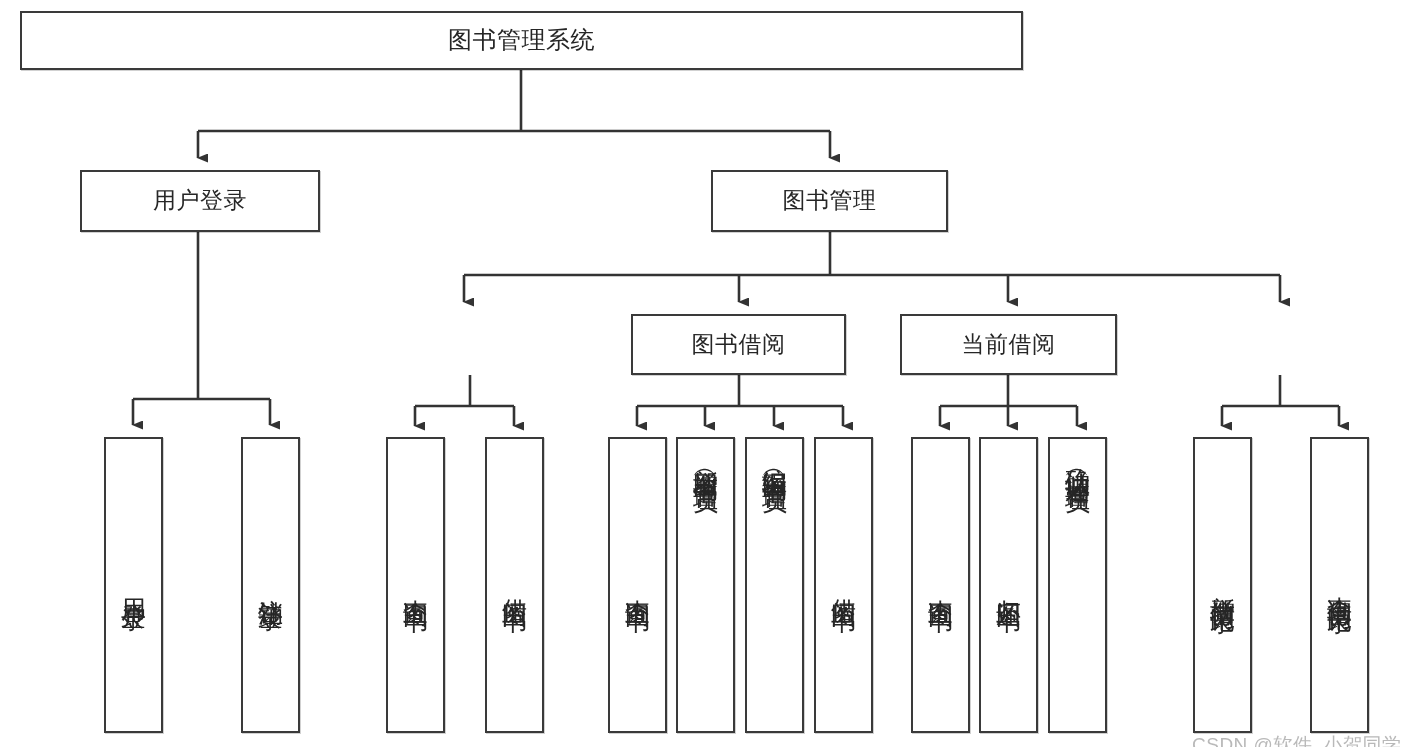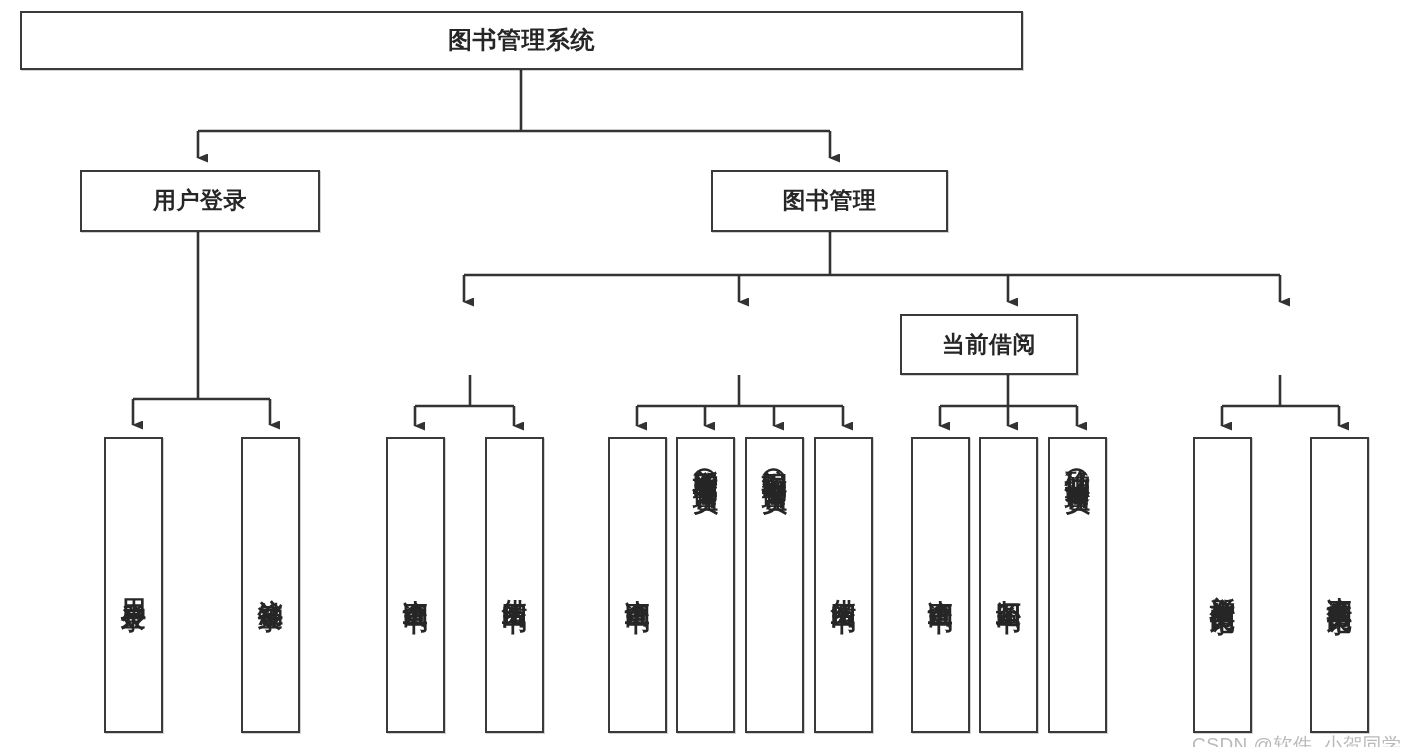--- a/index.html
+++ b/index.html
@@ -23,21 +23,20 @@
   }
   .node {
     position: absolute;
     border: 2.5px solid #3a3a3a;
     background: #ffffff;
     display: flex;
     align-items: center;
     justify-content: center;
     color: #262626;
     box-shadow: 1px 1px 0 rgba(0,0,0,0.18);
-    font-weight: bold;
   }
   .node-label {
     display: block;
     text-align: center;
     line-height: 1.12;
     letter-spacing: 0.5px;
     white-space: nowrap;
   }
   
   .node.horiz .node-label {
@@ -132,22 +131,25 @@
 
   <div class="node horiz" style="left:80px; top:170px; width:240px; height:62px;">
     <span class="node-label">用户登录</span>
   </div>
 
   <div class="node horiz" style="left:711px; top:170px; width:237px; height:62px;align-items:center;">
     <span class="node-label">图书管理</span>
   </div>
 
 
-
-  <div class="node horiz" style="left:900px; top:314px; width:178px; height:61px;">
+  <div class="node horiz" style="left:631px; top:314px; width:215px; height:61px;">
+    <span class="node-label">图书借阅</span>
+  </div>
+
+  <div class="node horiz" style="left:900px; top:314px; width:217px; height:61px;">
     <span class="node-label">当前借阅</span>
   </div>
 
 
   <div class="node vert mid" style="left:104px; top:437px; width:59px; height:296px;">
     <span class="node-label">用户登录</span>
   </div>
 
   <div class="node vert mid" style="left:241px; top:437px; width:59px; height:296px;">
     <span class="node-label">注销登录</span>

